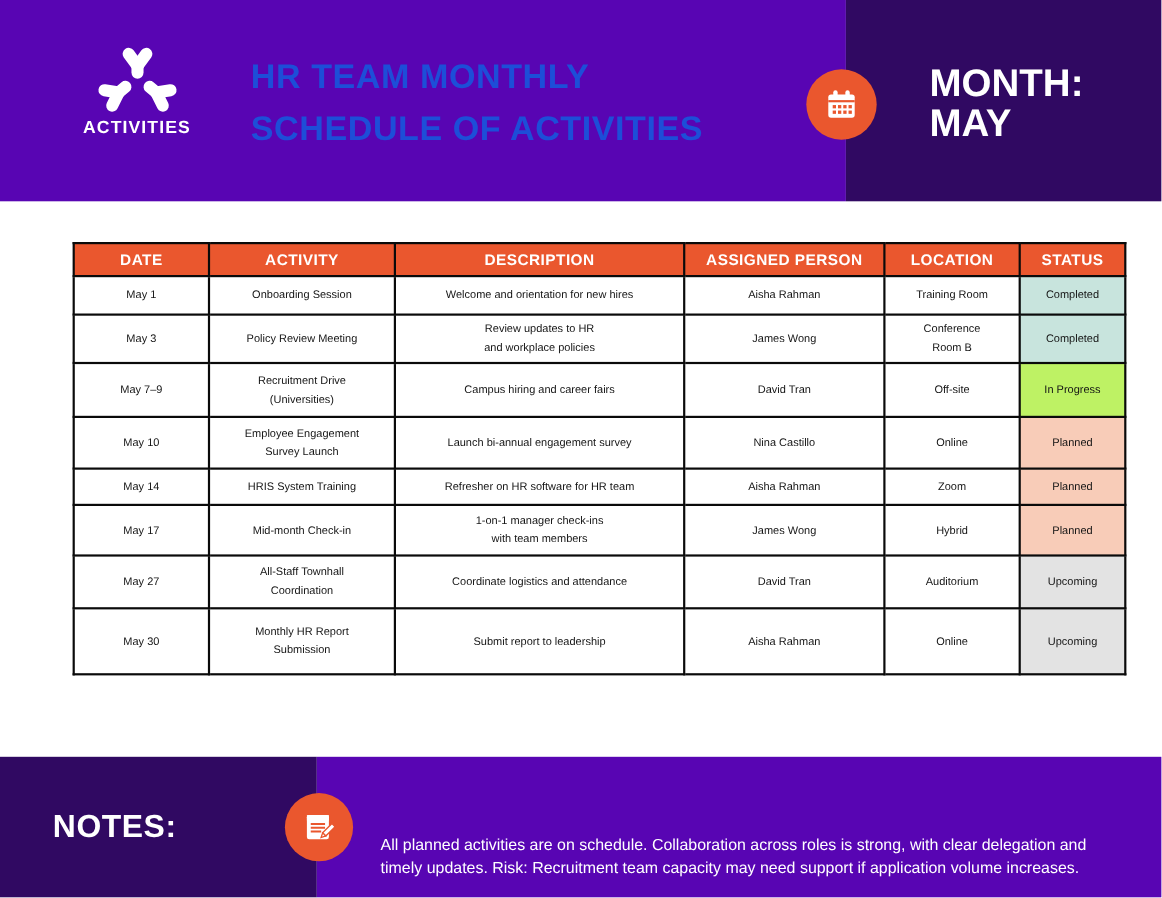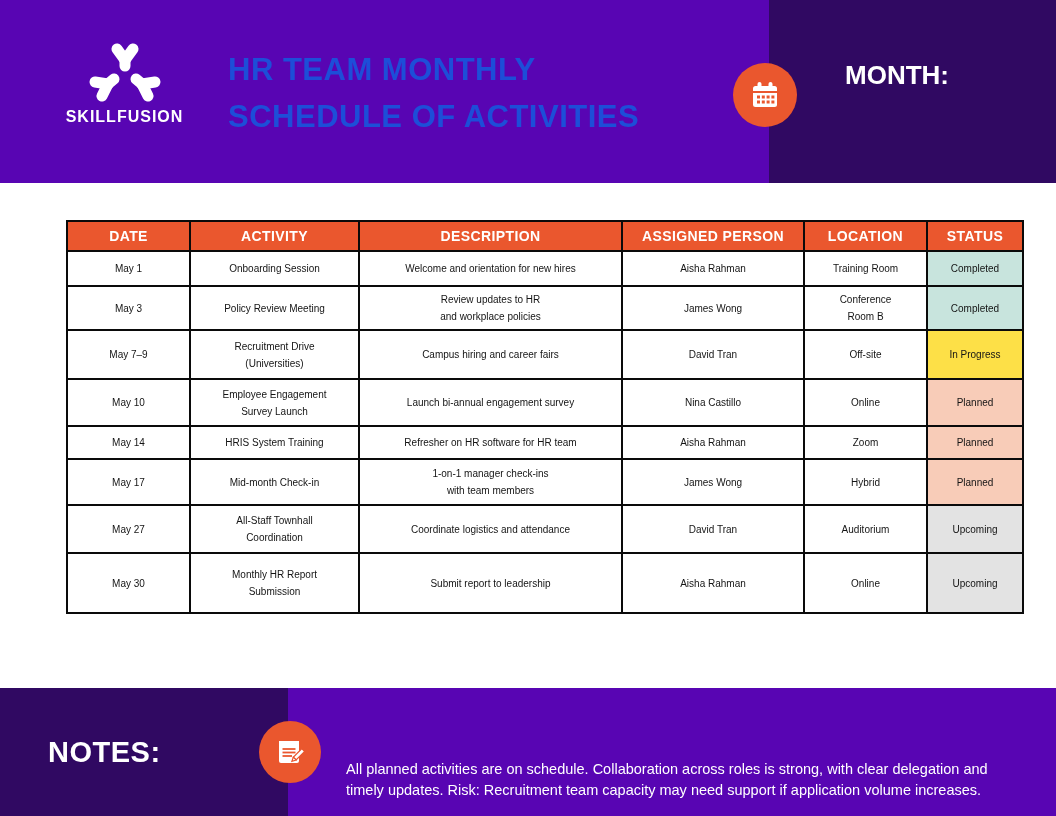--- a/index.html
+++ b/index.html
@@ -21,21 +21,21 @@
   
   .header{position:absolute;top:0;left:0;width:1056px;height:183px;}
   .header-bright{position:absolute;left:0;top:0;width:769px;height:183px;background:var(--purple);}
   .header-dark{position:absolute;left:769px;top:0;width:287px;height:183px;background:var(--dark-purple);}
   .logo{position:absolute;left:62px;top:42px;width:125px;text-align:center;color:#fff;}
   .logo-mark{display:block;margin:0 auto 4px auto;}
   .logo-text{font-size:16px;font-weight:bold;letter-spacing:1px;color:#fff;}
   .title{position:absolute;left:228px;top:46px;color:#1d4ed8;font-weight:bold;font-size:31px;line-height:47px;letter-spacing:0.5px;}
   .cal-badge{position:absolute;left:733px;top:63px;width:64px;height:64px;border-radius:50%;
     background:var(--orange);display:flex;align-items:center;justify-content:center;}
-  .month-block{position:absolute;left:845px;top:57px;color:#fff;font-weight:bold;font-size:26px;line-height:37px;}
+  .month-block{position:absolute;left:845px;top:57px;color:#fff;font-weight:bold;font-size:35px;line-height:37px;}
 
   
   .schedule-wrap{position:absolute;left:66px;top:220px;width:956px;}
   table.schedule{border-collapse:collapse;width:956px;table-layout:fixed;}
   table.schedule th, table.schedule td{
     border:2px solid var(--border);
     text-align:center;vertical-align:middle;
     padding:4px 6px;
   }
   table.schedule th{
@@ -84,21 +84,21 @@
             <path d="M26 42 L32 37"></path>
         </g>
 
         <g>
           <path d="M60 42 L73 40"></path>
             <path d="M60 42 L66 54"></path>
             <path d="M60 42 L54 37"></path>
         </g>
       </g>
     </svg>
-    <div class="logo-text">SKILLFUSION</div>
+    <div class="logo-text">ACTIVITIES</div>
   </div>
 
   <div class="title">
     <div>HR TEAM MONTHLY</div>
     <div>SCHEDULE OF ACTIVITIES</div>
   </div>
 
   <div class="cal-badge">
     <svg width="32" height="32" viewBox="0 0 32 32">
       <rect x="4" y="7" width="24" height="21" rx="2.5" fill="#fff"></rect>
@@ -113,20 +113,21 @@
         <rect x="8" y="21.5" width="3" height="3"></rect>
           <rect x="12.8" y="21.5" width="3" height="3"></rect>
           <rect x="17.6" y="21.5" width="3" height="3"></rect>
           <rect x="22.4" y="21.5" width="3" height="3"></rect>
       </g>
     </svg>
   </div>
 
   <div class="month-block">
     <div>MONTH:</div>
+    <div>MAY</div>
   </div>
 </div>
 
 <div class="schedule-wrap">
   <table class="schedule">
     <colgroup>
       <col style="width:123px">
         <col style="width:169px">
         <col style="width:263px">
       <col style="width:182px">
@@ -162,21 +163,21 @@
 Room B</td>
         <td style="background: rgb(200, 228, 221);">Completed</td>
       </tr>
       <tr style="height:49px">
         <td>May 7–9</td>
         <td>Recruitment Drive
 (Universities)</td>
         <td>Campus hiring and career fairs</td>
         <td>David Tran</td>
         <td>Off-site</td>
-        <td style="background: #fde047;">In Progress</td>
+        <td style="background: #bef264;">In Progress</td>
       </tr>
       <tr style="height:47px">
         <td>May 10</td>
         <td>Employee Engagement
 Survey Launch</td>
         <td>Launch bi-annual engagement survey</td>
         <td>Nina Castillo</td>
         <td>Online</td>
         <td style="background: rgb(248, 204, 184);">Planned</td>
       </tr>

